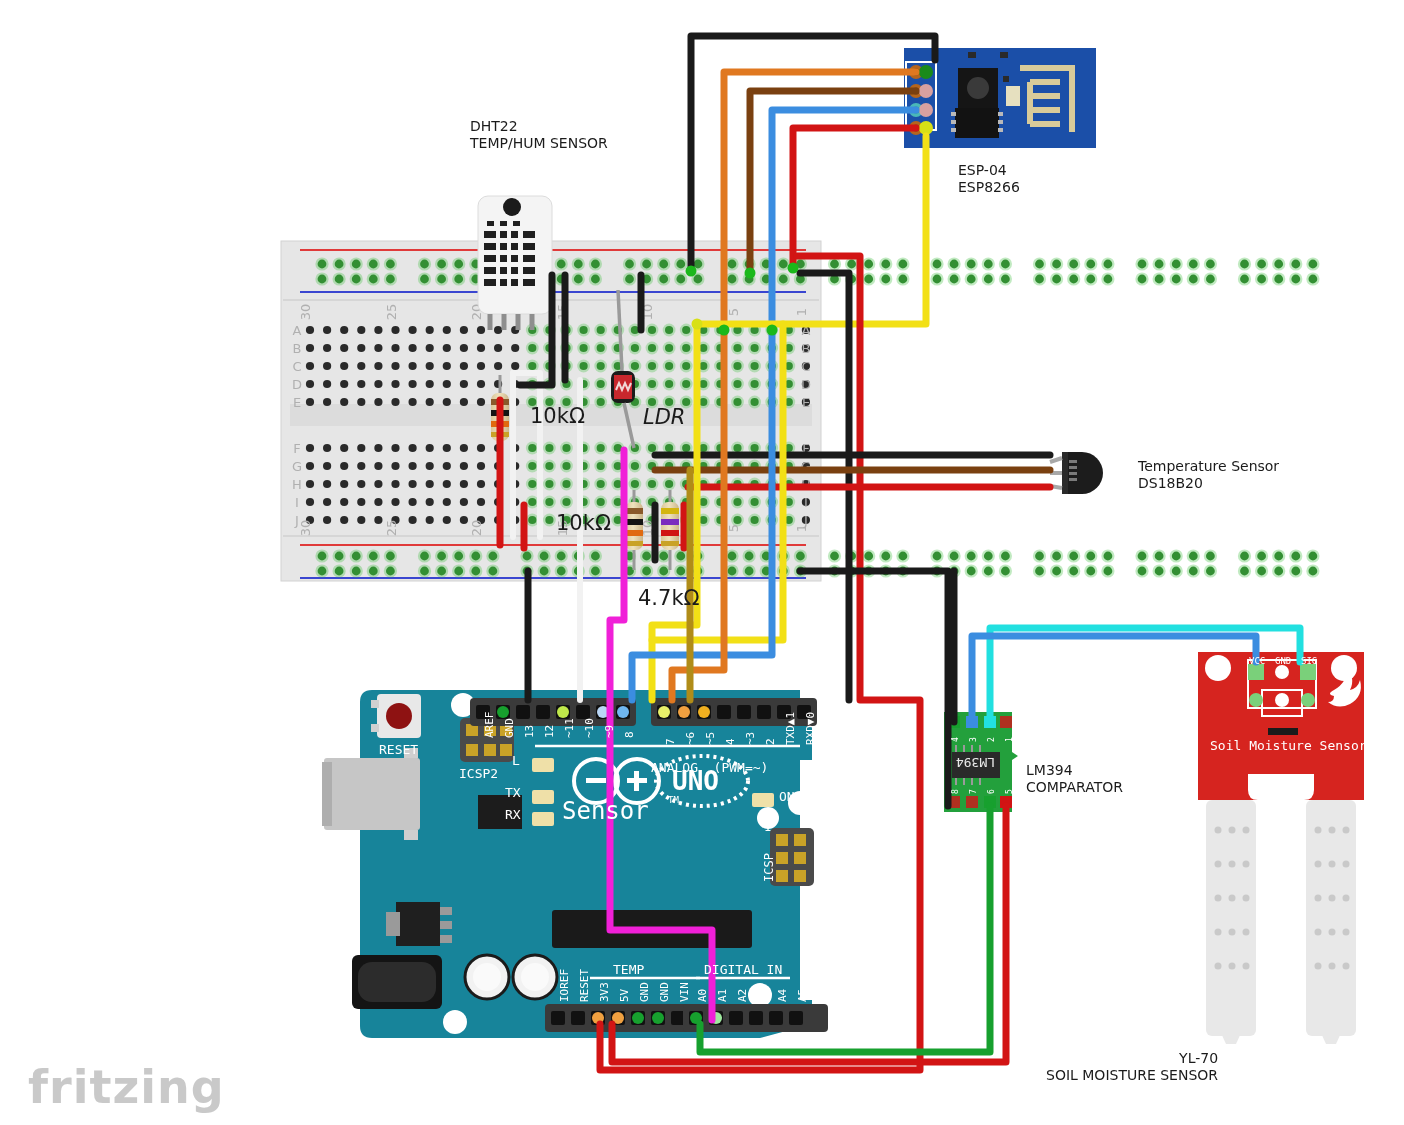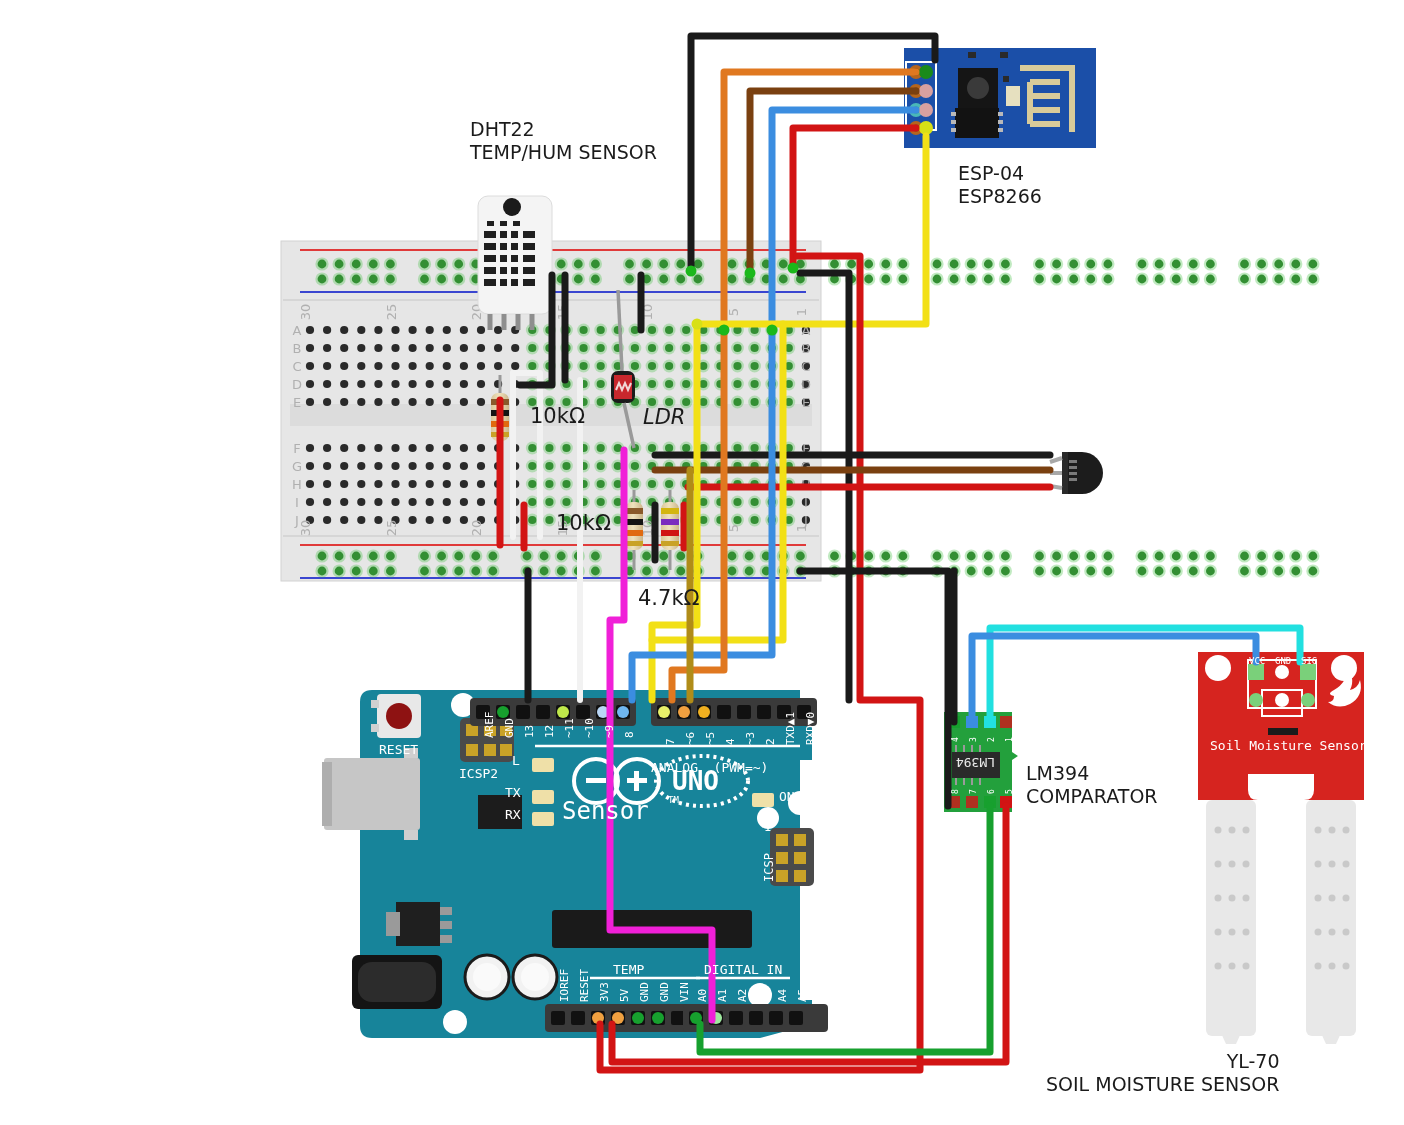--- a/index.html
+++ b/index.html
@@ -1,20 +1,20 @@
 <!DOCTYPE html>
 <html><head>
 <meta charset="utf-8">
 <style>
   html,body{margin:0;padding:0;background:#ffffff;}
   body{width:1404px;height:1125px;font-family:"DejaVu Sans",sans-serif;overflow:hidden;}
   #stage{position:relative;width:1404px;height:1125px;background:#fff;}
   svg.layer{position:absolute;left:0;top:0;width:1404px;height:1125px;}
   .lbl{position:absolute;color:#1b1b1b;font-family:"DejaVu Sans",sans-serif;white-space:pre;line-height:1.22;}
-  .lbl.big{font-size:19px;}
+  .lbl.big{font-size:14px;}
   .lbl.res{font-size:21px;}
   .wm{position:absolute;left:28px;top:1060px;font-size:46px;color:#c9c9c9;font-family:"DejaVu Sans",sans-serif;letter-spacing:1px;font-weight:600;}
 </style>
 </head>
 <body>
 
 <div id="stage">
 
 <svg class="layer" viewBox="0 0 1404 1125">
   <defs>
@@ -1379,24 +1379,27 @@
 </svg>
 
 <div class="lbl big" style="left:470px;top:118px;">DHT22
 TEMP/HUM SENSOR</div>
 <div class="lbl big" style="left:958px;top:162px;">ESP-04
 ESP8266</div>
 <div class="lbl res" style="left:530px;top:404px;">10kΩ</div>
 <div class="lbl res" style="left:643px;top:405px;font-style:italic;">LDR</div>
 <div class="lbl res" style="left:556px;top:511px;">10kΩ</div>
 <div class="lbl res" style="left:638px;top:586px;">4.7kΩ</div>
+<div class="lbl big" style="left:1138px;top:458px;">Temperature Sensor
+DS18B20</div>
 <div class="lbl big" style="left:1026px;top:762px;">LM394
 COMPARATOR</div>
 <div class="lbl big" style="left:1046px;top:1050px;text-align:right;">YL-70
 SOIL MOISTURE SENSOR</div>
+<div class="wm">fritzing</div>
 
 <div id="ard-silk">
       <div class="ard" style="position: absolute; left: 483px; top: 738px; color: rgb(255, 255, 255); font-size: 11px; font-family: &quot;DejaVu Sans Mono&quot;, monospace; white-space: pre; transform-origin: 0px 0px; transform: rotate(-90deg);">AREF</div>
       <div class="ard" style="position: absolute; left: 503px; top: 738px; color: rgb(255, 255, 255); font-size: 11px; font-family: &quot;DejaVu Sans Mono&quot;, monospace; white-space: pre; transform-origin: 0px 0px; transform: rotate(-90deg);">GND</div>
       <div class="ard" style="position: absolute; left: 523px; top: 738px; color: rgb(255, 255, 255); font-size: 11px; font-family: &quot;DejaVu Sans Mono&quot;, monospace; white-space: pre; transform-origin: 0px 0px; transform: rotate(-90deg);">13</div>
       <div class="ard" style="position: absolute; left: 543px; top: 738px; color: rgb(255, 255, 255); font-size: 11px; font-family: &quot;DejaVu Sans Mono&quot;, monospace; white-space: pre; transform-origin: 0px 0px; transform: rotate(-90deg);">12</div>
       <div class="ard" style="position: absolute; left: 563px; top: 738px; color: rgb(255, 255, 255); font-size: 11px; font-family: &quot;DejaVu Sans Mono&quot;, monospace; white-space: pre; transform-origin: 0px 0px; transform: rotate(-90deg);">~11</div>
       <div class="ard" style="position: absolute; left: 583px; top: 738px; color: rgb(255, 255, 255); font-size: 11px; font-family: &quot;DejaVu Sans Mono&quot;, monospace; white-space: pre; transform-origin: 0px 0px; transform: rotate(-90deg);">~10</div>
       <div class="ard" style="position: absolute; left: 603px; top: 738px; color: rgb(255, 255, 255); font-size: 11px; font-family: &quot;DejaVu Sans Mono&quot;, monospace; white-space: pre; transform-origin: 0px 0px; transform: rotate(-90deg);">~9</div>
       <div class="ard" style="position: absolute; left: 623px; top: 738px; color: rgb(255, 255, 255); font-size: 11px; font-family: &quot;DejaVu Sans Mono&quot;, monospace; white-space: pre; transform-origin: 0px 0px; transform: rotate(-90deg);">8</div>

